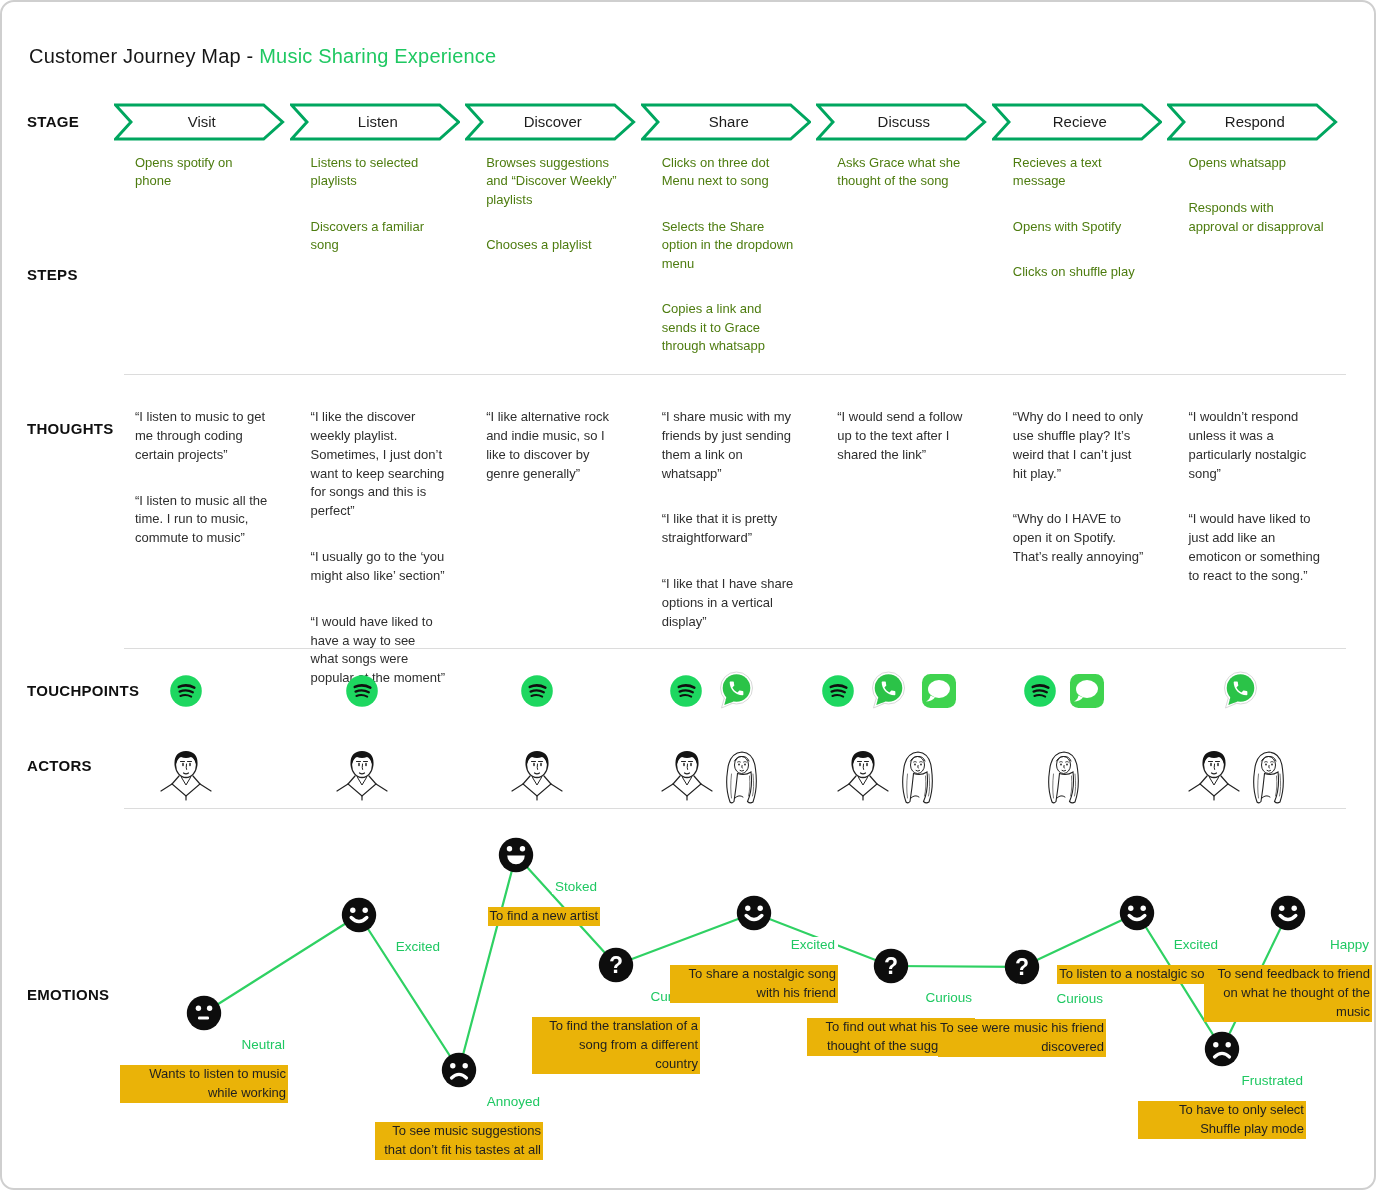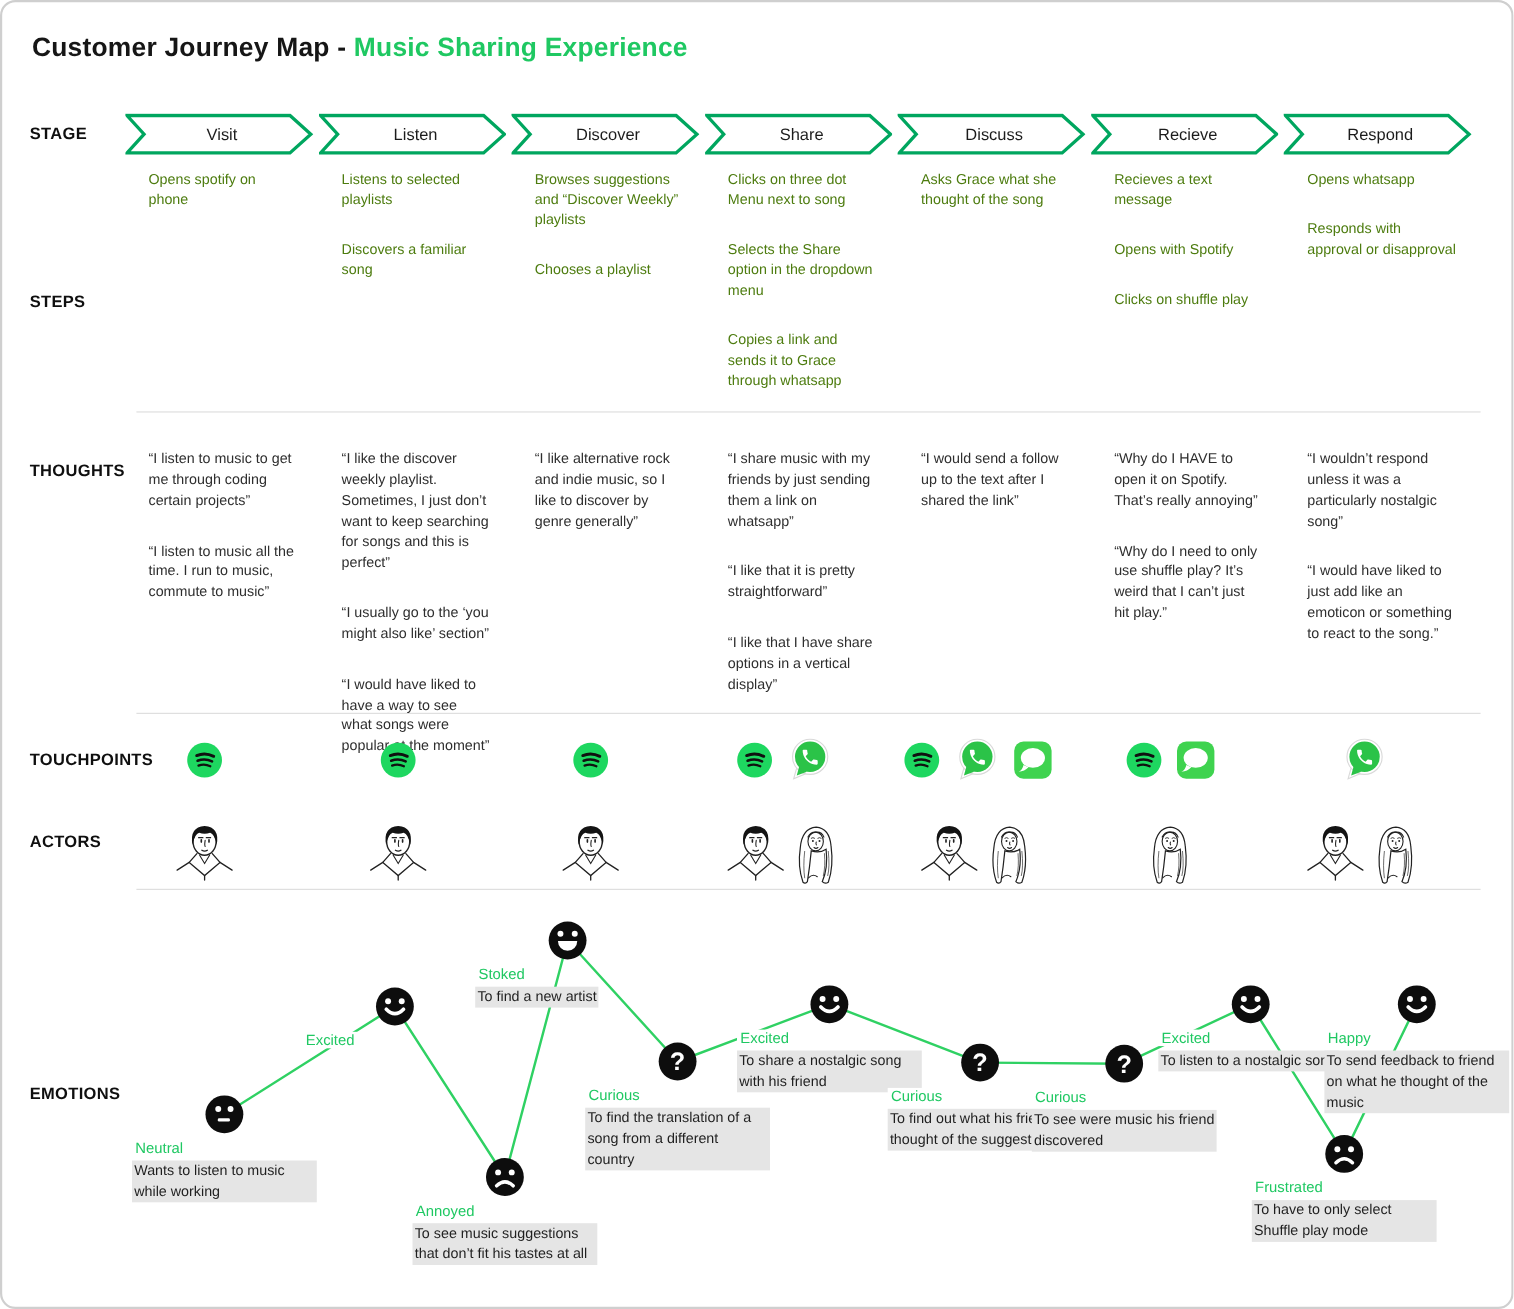--- a/index.html
+++ b/index.html
@@ -1,38 +1,38 @@
 <!DOCTYPE html>
 <html style="--accent: #1fc862; --sep: #dcdcdc;"><head>
 <meta charset="utf-8">
 <style>
   *{box-sizing:border-box;margin:0;padding:0}
   body{background:#ffffff;font-family:"Liberation Sans",sans-serif}
   .page{position:relative;width:1376px;height:1190px;background:#fff;
         border:2px solid #cfcfcf;border-radius:14px;overflow:hidden}
-  .title{position:absolute;left:27px;top:28px;font-size:24px;font-weight:bold;color:#161616;letter-spacing:.2px}
+  .title{position:absolute;left:27px;top:43px;font-size:20px;font-weight:normal;color:#161616;letter-spacing:.2px}
   .title .hl{color:var(--accent,#1fc862)}
   .rowlabel{position:absolute;left:25px;font-size:15px;font-weight:bold;color:#0f0f0f;letter-spacing:.3px}
   .cols{position:absolute;left:112px;width:1224px;display:grid;grid-template-columns:repeat(7,1fr);column-gap:5px}
   #stageRow{top:101px;height:48px}
   #stageRow svg{display:block;width:100%;height:38px}
   #stepsRow{top:152px}
   #thoughtsRow{top:406px}
   .textcell{padding:0 14px 0 21px}
   .step{font-size:13px;line-height:1.42;color:#4d7c0f;margin:0 0 27px;max-width:150px}
   .thought{font-size:13px;line-height:1.45;color:#2e2e2e;margin:0 0 27px;max-width:158px}
   #touchRow{top:666px;height:46px}
   #touchRow .iconcell{display:flex;align-items:center;justify-content:center;gap:12px;transform:translateX(-13px)}
   #actorRow{top:730px;height:74px}
   #actorRow .iconcell{display:flex;align-items:flex-end;justify-content:center;gap:5px;transform:translateX(-13px)}
   .sep{position:absolute;left:122px;width:1222px;height:1px;background:var(--sep,#dcdcdc)}
   #linkCanvas{position:absolute;left:0;top:0;width:1376px;height:1190px;z-index:1;pointer-events:none}
-  .emotion-text{position:absolute;z-index:2;width:168px;text-align:left}
+  .emotion-text{position:absolute;z-index:2;width:168px;text-align:right}
   .emotion-text .elabel{display:inline-block;background:#fff;padding:0 3px;font-size:13.5px;color:var(--accent,#1fc862)}
-  .emotion-text .edesc{display:inline-block;background:#e5e5e5;padding:0 2px;margin-top:2px;font-size:13px;line-height:1.45;color:#1f1f1f}
+  .emotion-text .edesc{display:inline-block;background:#eab308;padding:0 2px;margin-top:12px;font-size:13px;line-height:1.45;color:#1f1f1f}
   .face{position:absolute;z-index:3;width:36px;height:36px}
 </style>
 </head>
 <body>
 
 <div class="page">
   <div class="title">
     <span>Customer Journey Map - </span><span class="hl">Music Sharing Experience</span>
   </div>
 
@@ -136,22 +136,22 @@
       </div>
       <div class="textcell">
         <p class="thought">“I share music with my friends by just sending them a link on whatsapp”</p>
         <p class="thought">“I like that it is pretty straightforward”</p>
         <p class="thought">“I like that I have share options in a vertical display”</p>
       </div>
       <div class="textcell">
         <p class="thought">“I would send a follow up to the text after I shared the link”</p>
       </div>
       <div class="textcell">
+        <p class="thought">“Why do I need to only use shuffle play? It’s weird that I can’t just hit play.”</p>
         <p class="thought">“Why do I HAVE to open it on Spotify. That’s really annoying”</p>
-        <p class="thought">“Why do I need to only use shuffle play? It’s weird that I can’t just hit play.”</p>
       </div>
       <div class="textcell">
         <p class="thought">“I wouldn’t respond unless it was a particularly nostalgic song”</p>
         <p class="thought">“I would have liked to just add like an emoticon or something to react to the song.”</p>
       </div>
     </div>
   <div id="touchRow" class="cols">
       <div class="iconcell">
         <svg width="34" height="34" viewBox="0 0 34 34">
           <circle cx="17" cy="17" r="15.8" fill="#1ed760"></circle>

